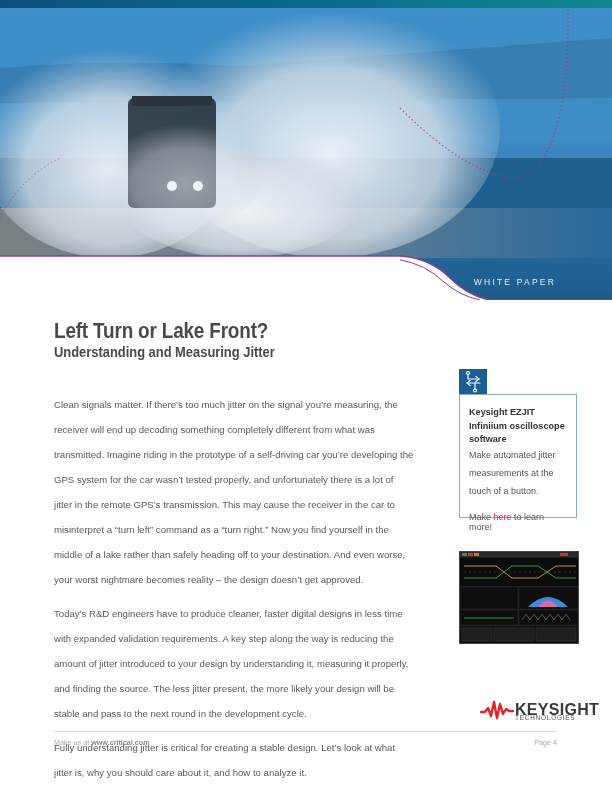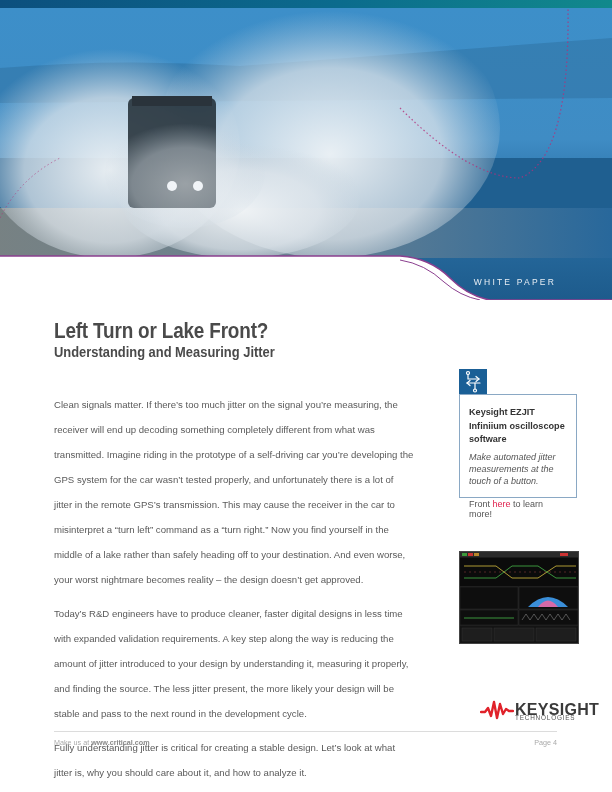--- a/index.html
+++ b/index.html
@@ -18,25 +18,25 @@
   .title { position: absolute; left: 54px; top: 318px; font-size: 22px; color: #4a4a4a;
     font-family: "Liberation Sans", sans-serif; transform: scaleX(0.86); transform-origin: left top; white-space: nowrap; letter-spacing: -0.2px; }
   .subtitle { position: absolute; left: 54px; top: 343px; font-size: 15px; color: #4a4a4a;
     transform: scaleX(0.86); transform-origin: left top; white-space: nowrap; }
 
   .body-text { position: absolute; left: 54px; top: 392px; width: 360px; font-size: 9.6px;
     line-height: 25px; color: #5a5a5a; }
   .body-text p { margin-bottom: 9px; }
 
   .promo-icon { position: absolute; left: 459px; top: 369px; width: 28px; height: 26px; background: #1a5f96; }
-  .promo-box { position: absolute; left: 459px; top: 394px; width: 118px; height: 104px;
+  .promo-box { position: absolute; left: 459px; top: 394px; width: 118px; height: 124px;
     border: 1px solid #8aa8c4; padding: 10px 9px 8px 9px; }
   .promo-title { font-size: 9.6px; font-weight: bold; color: #333; line-height: 13.5px;
     transform: scaleX(0.95); transform-origin: left top; width: 106%; }
-  .promo-desc { margin-top: 5px; font-size: 9px; color: #555; line-height: 12px; font-style: italic; }
+  .promo-desc { font-size: 9px; color: #555; line-height: 18px; }
   .promo-cta { margin-top: 12px; font-size: 9px; color: #555; }
   .promo-cta .link { color: #e0224f; cursor: pointer; }
 
   .scope { position: absolute; left: 459px; top: 551px; width: 120px; height: 93px; background: #1b1b1b;
     border: 1px solid #444; }
 
   .logo { position: absolute; left: 480px; top: 698px; width: 110px; height: 24px; }
   .logo-main { position: absolute; left: 515px; top: 701px; font-size: 16px; font-weight: bold; color: #3a3a3a; letter-spacing: 0.3px; }
   .logo-sub { position: absolute; left: 515px; top: 714px; font-size: 6.4px; color: #555; letter-spacing: 0.8px; }
 
@@ -117,21 +117,21 @@
       <path d="M11 11.5 L8 14 L11 16.5"></path>
       <path d="M16 14 V20"></path>
       <circle cx="16" cy="21.5" r="1.5"></circle>
     </g>
   </svg>
 </div>
 <div class="promo-box">
   <div class="promo-title">Keysight EZJIT Infiniium oscilloscope software</div>
   <div class="promo-desc">Make automated jitter measurements at the touch of a button.</div>
   <div class="promo-cta">
-    <span>Front </span><span class="link">here</span><span> to learn more!</span>
+    <span>Make </span><span class="link">here</span><span> to learn more!</span>
   </div>
 </div>
 
 <div class="scope">
   <svg width="118" height="91" viewBox="0 0 118 91">
     <rect x="0" y="0" width="118" height="5" fill="#2b2b2b"></rect>
     <rect x="2" y="1" width="5" height="3" fill="#3c9a3c"></rect>
     <rect x="8" y="1" width="5" height="3" fill="#c33"></rect>
     <rect x="14" y="1" width="5" height="3" fill="#b8862b"></rect>
     <rect x="100" y="1" width="8" height="3" fill="#c33"></rect>

